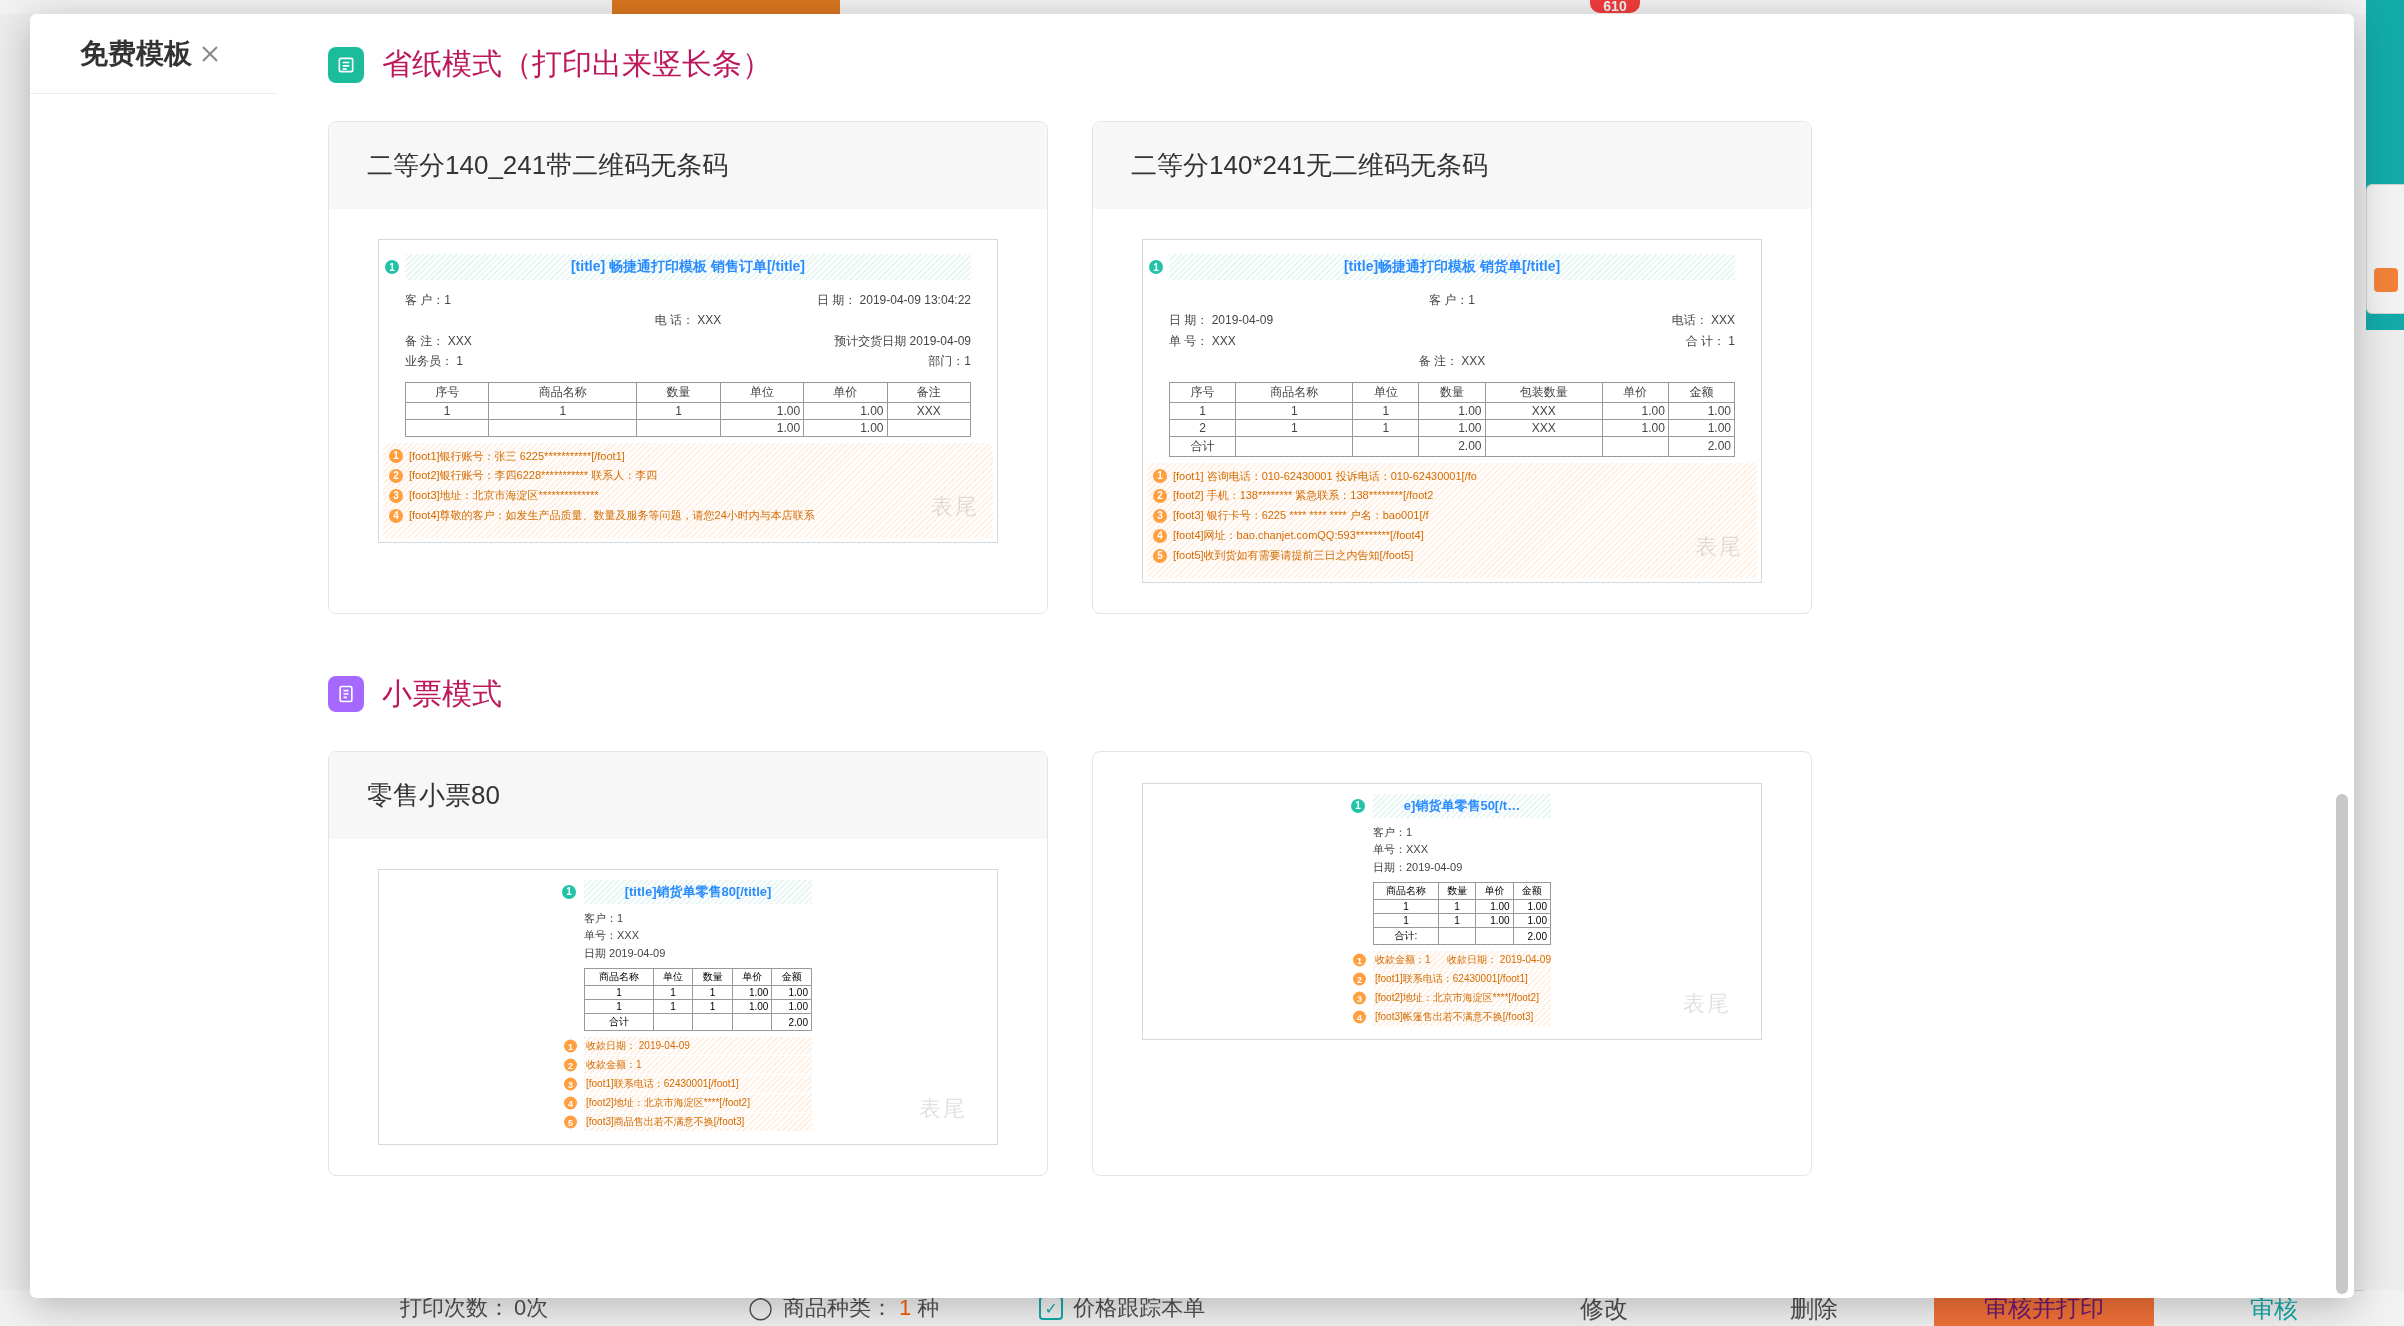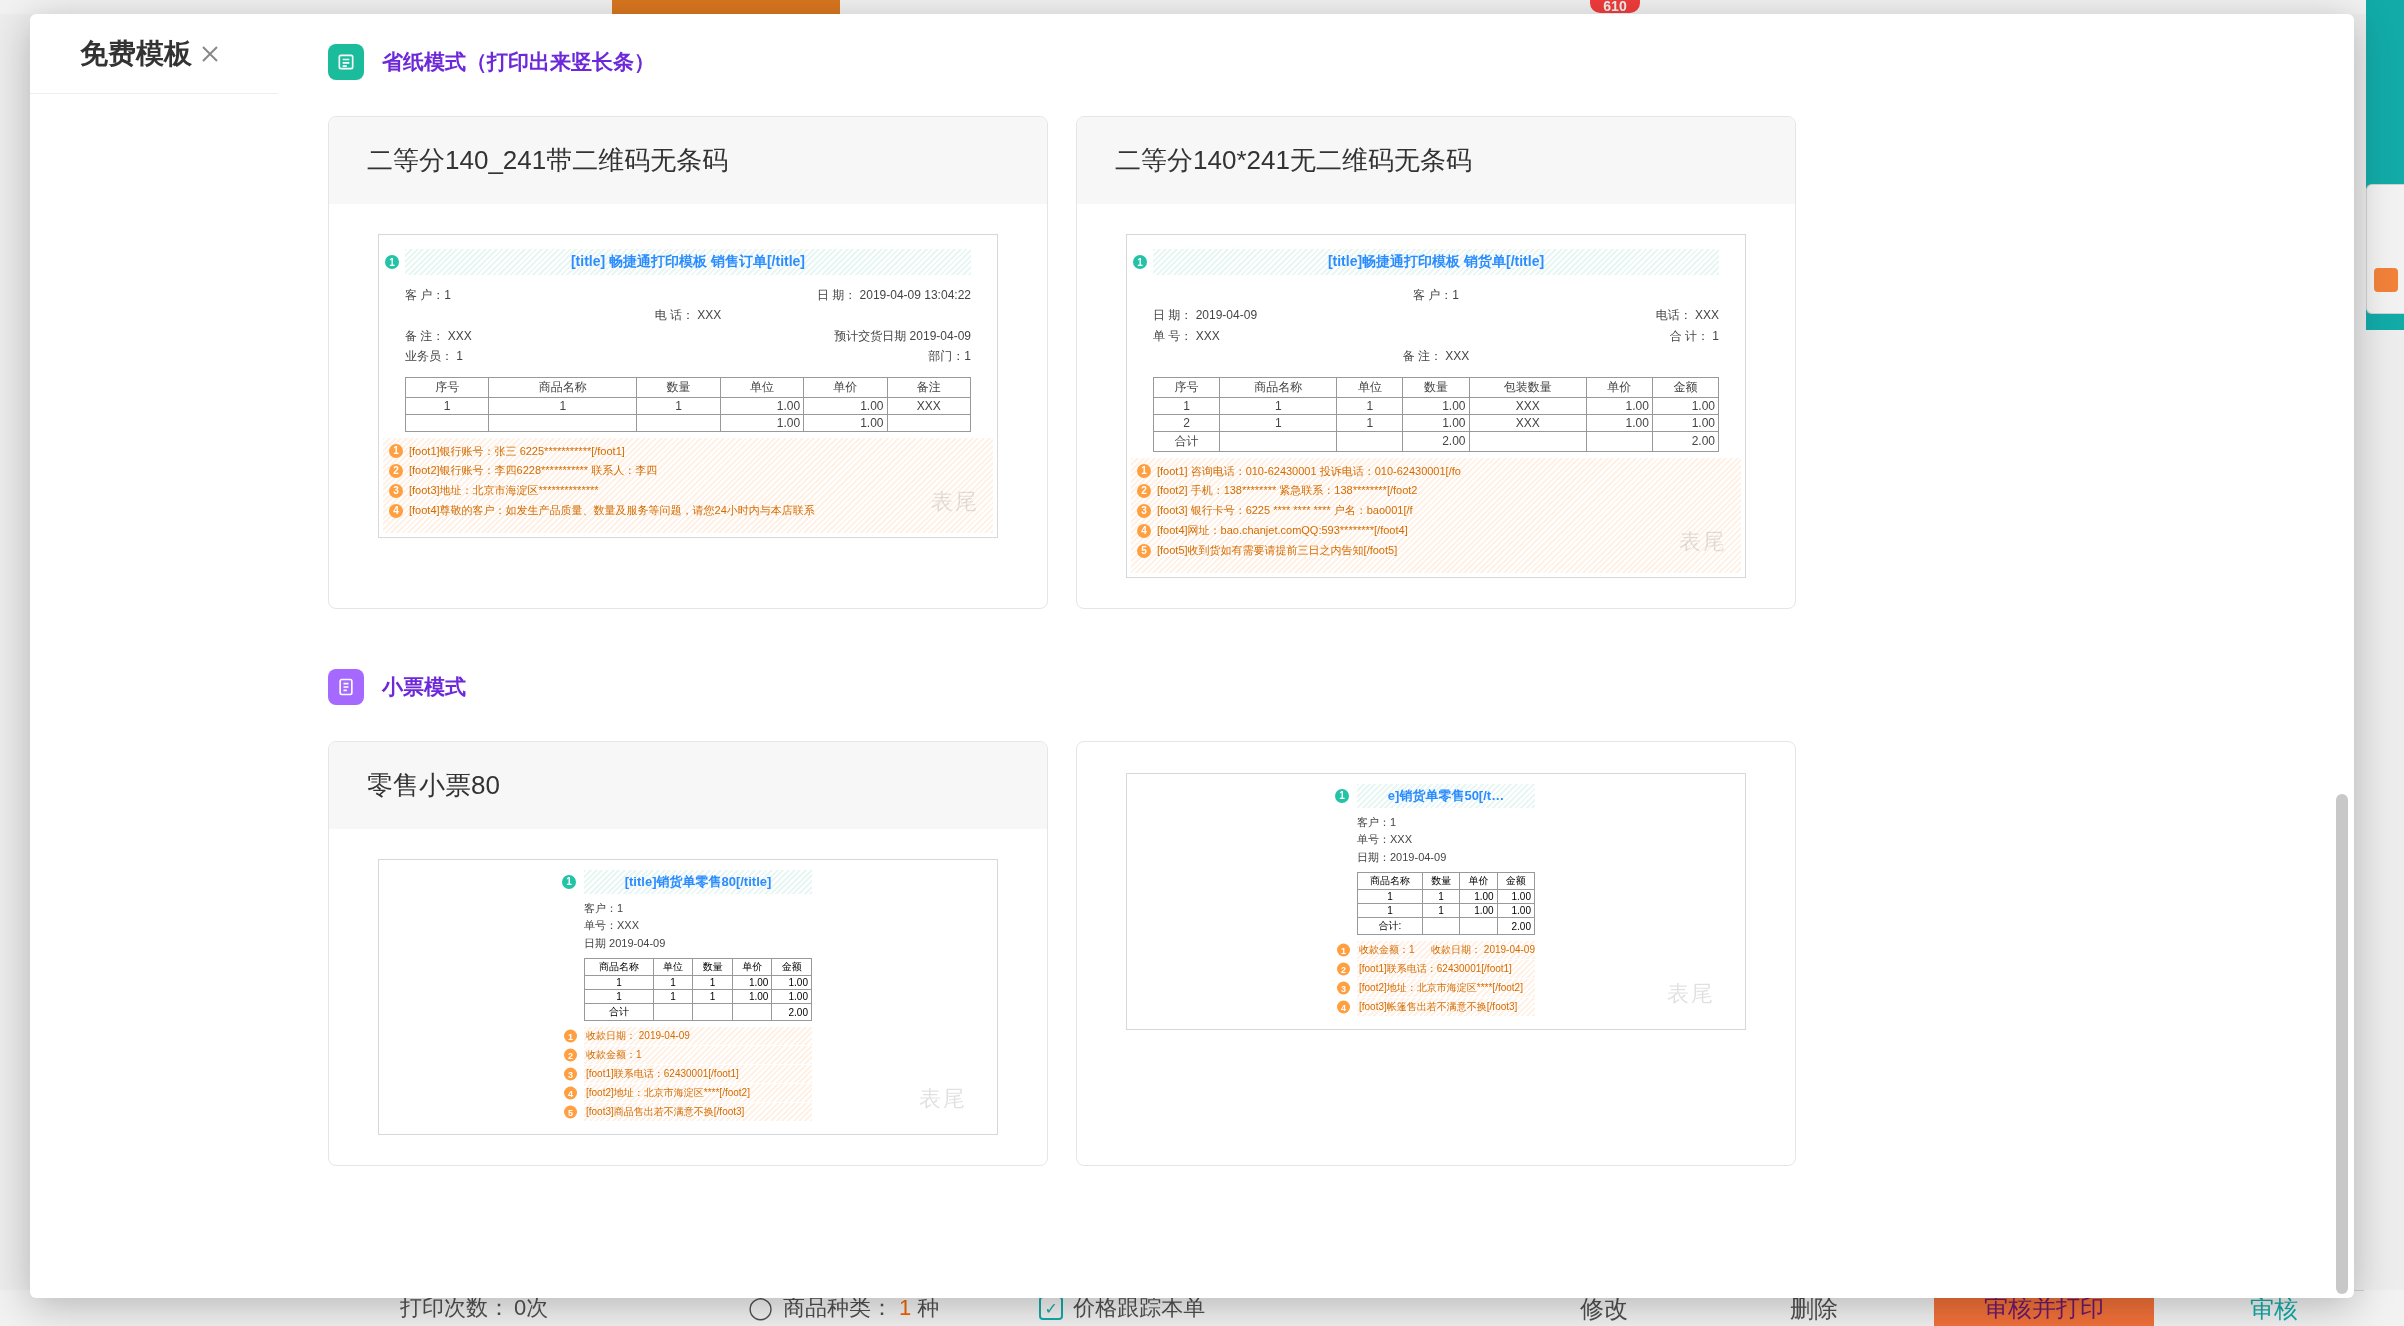--- a/index.html
+++ b/index.html
@@ -30,23 +30,23 @@
   .close-x { width:36px; height:36px; display:flex; align-items:center; justify-content:center; cursor:pointer; }
   .close-x svg { width:24px; height:24px; stroke:#888; stroke-width:2; }
   .modal-body { flex:1; overflow-y:auto; padding:30px 50px 40px; position:relative; }
   .modal-scrollbar { position:absolute; right:6px; top:780px; width:12px; height:500px; background:#c8c8c8; border-radius:6px; }
 
   .section { margin-bottom:60px; }
   .section-heading { display:flex; align-items:center; gap:18px; margin-bottom:36px; }
   .section-icon { width:36px; height:36px; border-radius:8px; display:flex; align-items:center; justify-content:center; color:#fff; }
   .section-icon.teal { background:#1abc9c; }
   .section-icon.purple { background:#a569ff; }
-  .section-title { font-size:21px; font-weight:700; color:#6d28d9; }
-
-  .card-row { display:flex; gap:28px; }
+  .section-title { font-size:30px; font-weight:400; color:#be185d; }
+
+  .card-row { display:flex; gap:44px; }
   .card { width:720px; border:1px solid #e5e5e5; border-radius:8px; overflow:hidden; background:#fff; cursor:pointer; }
   .card-head { background:#f7f7f7; padding:26px 38px; font-size:26px; font-weight:500; color:#333; }
   .card-body { padding:30px; display:flex; justify-content:center; align-items:center; min-height:320px; }
 
   
   .inv { width:620px; border:1px solid #d8d8d8; background:#fff; font-size:12px; color:#444; position:relative; }
   .inv .title-band { margin:14px 26px 10px; padding:4px 0; text-align:center; background:repeating-linear-gradient(135deg,#e8f6f4,#e8f6f4 2px,#fff 2px,#fff 4px); color:#2a8cff; font-weight:600; font-size:14px; position:relative; }
   .inv .title-band .bullet, .inv .foot-line .bullet, .inv .meta-line .bullet { position:absolute; left:-20px; top:50%; transform:translateY(-50%); width:14px; height:14px; border-radius:50%; background:#22c3a6; color:#fff; font-size:10px; display:flex; align-items:center; justify-content:center; font-weight:700; }
   .inv .foot-line .bullet { background:#ff9f40; }
   .inv .meta { padding:0 26px 6px; line-height:1.7; }

